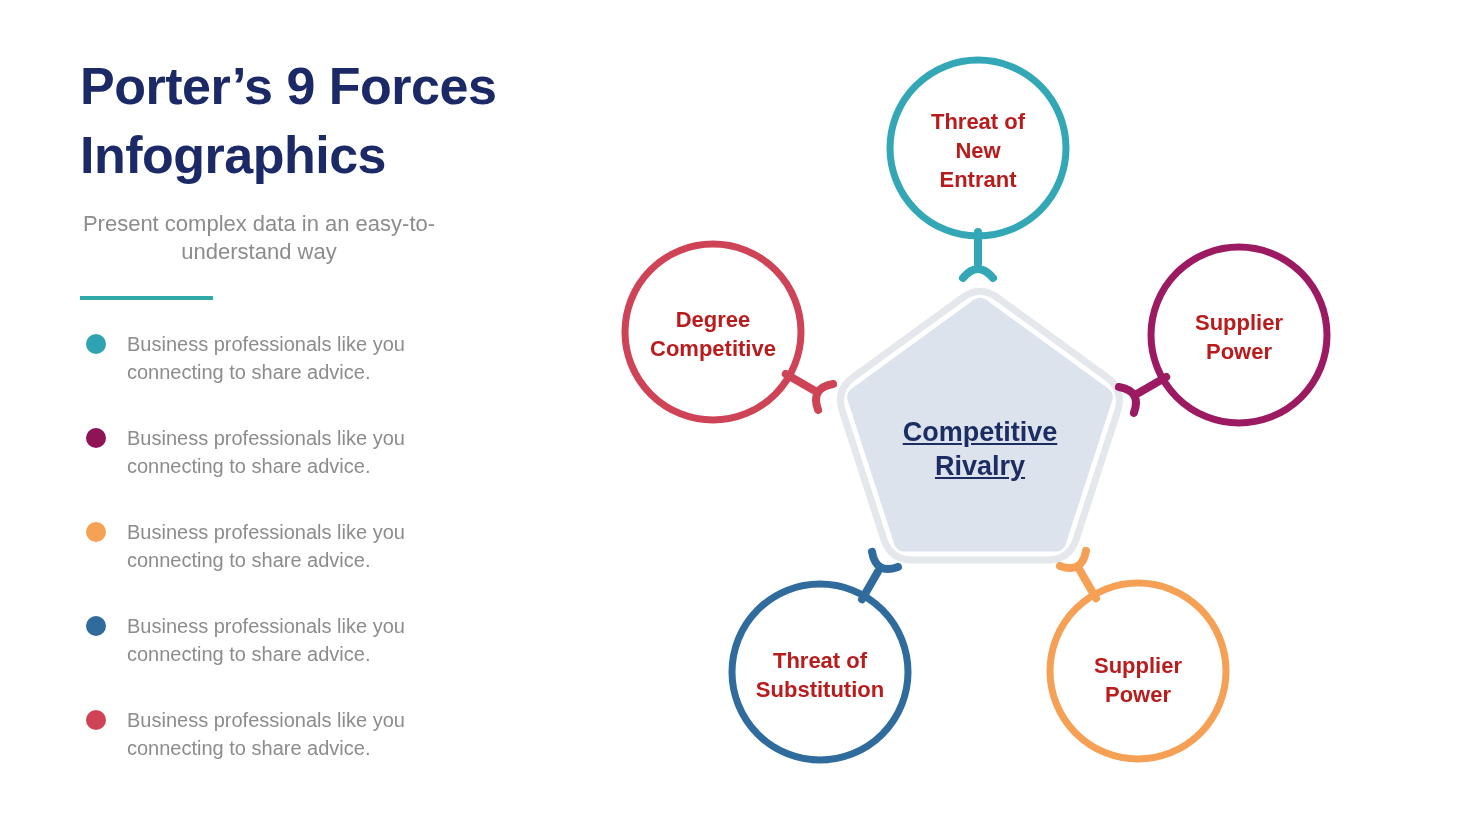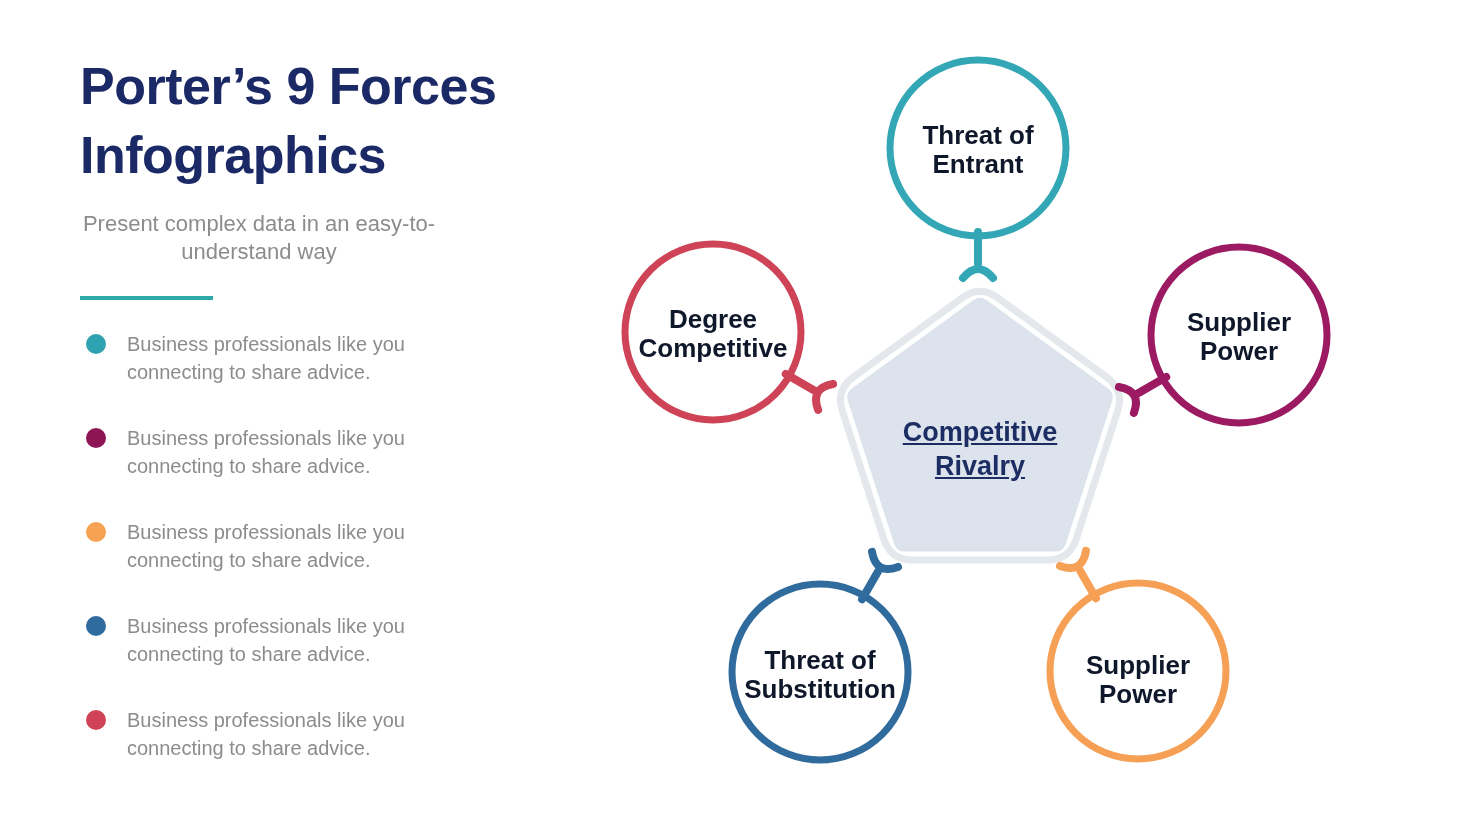--- a/index.html
+++ b/index.html
@@ -12,21 +12,21 @@
   .subtitle{margin-top:20px;width:358px;font-size:22px;line-height:28px;color:#8C8C8C;text-align:center;}
   .divider{margin-top:30px;width:133px;height:4px;background:#2FA9A9;}
   .bullet-list{margin-top:30px;}
   .bullet-item{display:flex;align-items:flex-start;margin-bottom:38px;}
   .bullet-dot{flex:0 0 20px;margin-left:6px;margin-top:4px;}
   .bullet-text{margin-left:21px;width:330px;font-size:20px;line-height:28px;color:#8C8C8C;}
 
   
   .diagram-svg{position:absolute;left:0;top:0;}
   .force-label{position:absolute;width:220px;transform:translate(-50%,-50%);
-    text-align:center;font-weight:700;font-size:26px;line-height:29px;color:#0f172a;}
+    text-align:center;font-weight:700;font-size:22px;line-height:29px;color:#b91c1c;}
   .center-label{position:absolute;width:260px;transform:translate(-50%,-50%);
     text-align:center;font-weight:700;font-size:27px;line-height:34px;color:#1C2D63;}
 </style>
 </head>
 <body>
 
 <div class="canvas">
 
   <div class="left-col">
     <div class="title-line">Porter’s 9 Forces</div>
@@ -100,20 +100,21 @@
     <g transform="translate(820,672) rotate(-150)">
       <path d="M0 84 L0 116 M-15 130 Q0 112 15 130" fill="none" stroke-width="8" stroke-linecap="round" stroke="#2F6B9C"></path>
     </g>
     <g transform="translate(713,332) rotate(-60)">
       <path d="M0 84 L0 116 M-15 130 Q0 112 15 130" fill="none" stroke-width="8" stroke-linecap="round" stroke="#CE4355"></path>
     </g>
   </svg>
 
   <div class="force-label" style="left:978px;top:150px;">
     <div>Threat of</div>
+    <div>New</div>
     <div>Entrant</div>
   </div>
 
   <div class="force-label" style="left:1239px;top:337px;">
     <div>Supplier</div>
     <div>Power</div>
     <div></div>
   </div>
 
   <div class="force-label" style="left:1138px;top:680px;">

